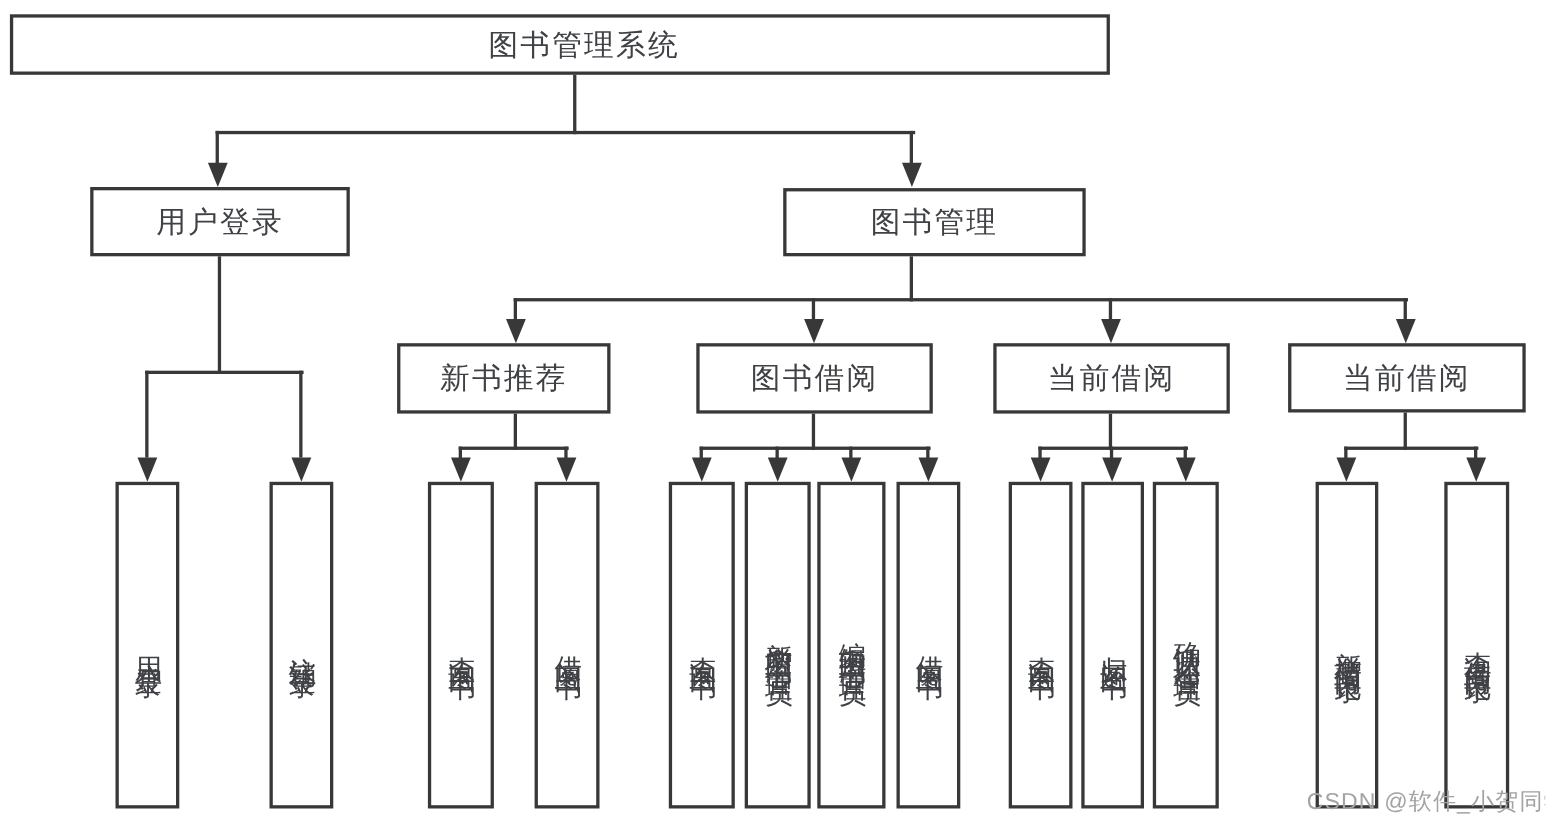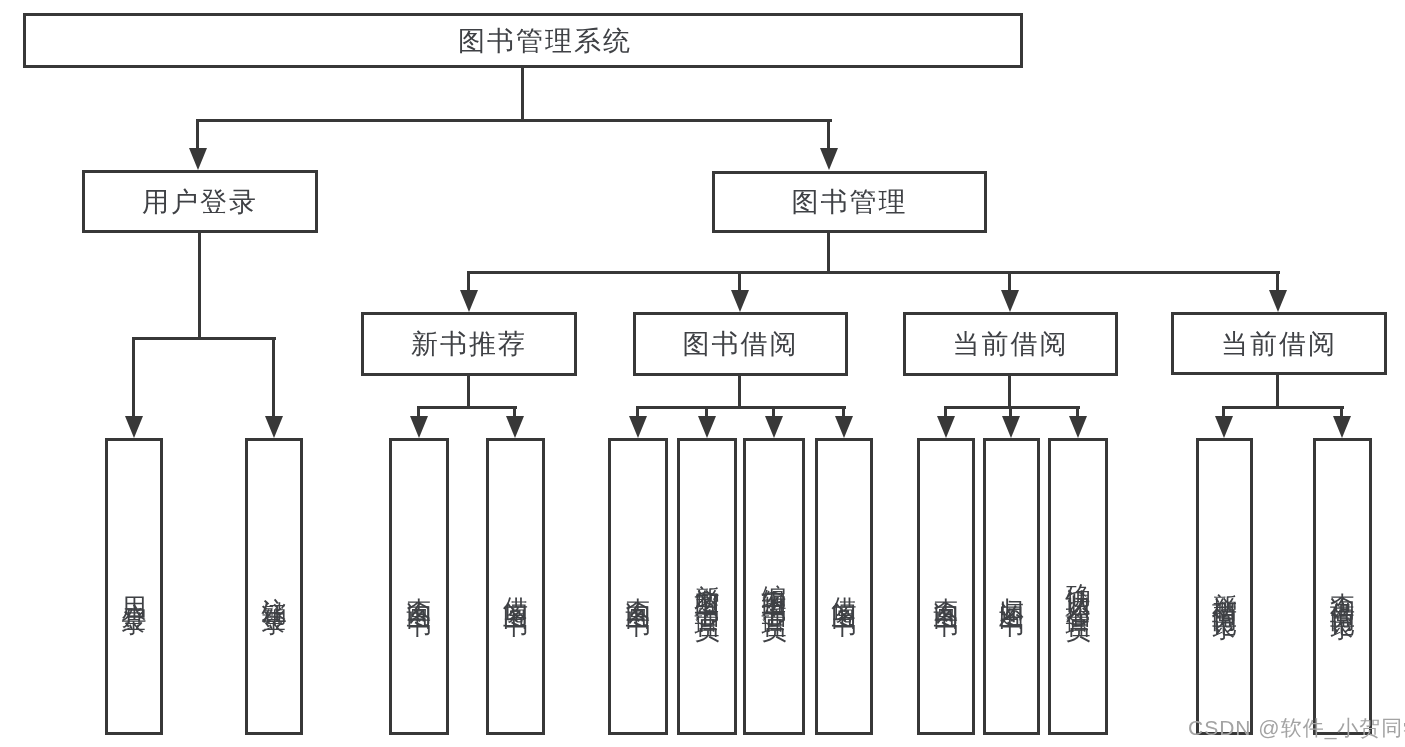--- a/index.html
+++ b/index.html
@@ -56,21 +56,21 @@
     letter-spacing: 1px;
     color: var(--wm);
     white-space: nowrap;
   }
 </style>
 </head>
 <body>
 
 <div id="stage">
 
-  <div class="box" style="left:23px; top:13px; width:1000px; height:55px;padding-left:44px;">
+  <div class="box" style="left:9px; top:13px; width:1000px; height:55px;padding-left:44px;">
     <span class="hlabel">图书管理系统</span>
   </div>
 
   <div class="vline" style="left:521px; top:68px;  height:54px;"></div>
   <div class="hline" style="left:196px; top:119px; width:636px;"></div>
   <div class="vline" style="left:196px; top:119px; height:32px;"></div>
   <div class="arrow" style="left:189px; top:148px;"></div>
   <div class="vline" style="left:827px; top:119px; height:32px;"></div>
   <div class="arrow" style="left:820px; top:148px;"></div>
 
@@ -92,21 +92,21 @@
   <div class="hline" style="left:467px; top:271px; width:813px;"></div>
   <div class="vline" style="left:467px;  top:271px; height:22px;"></div>
   <div class="arrow" style="left:460px;  top:290px;"></div>
   <div class="vline" style="left:738px;  top:271px; height:22px;"></div>
   <div class="arrow" style="left:731px;  top:290px;"></div>
   <div class="vline" style="left:1008px; top:271px; height:22px;"></div>
   <div class="arrow" style="left:1001px; top:290px;"></div>
   <div class="vline" style="left:1276px; top:271px; height:22px;"></div>
   <div class="arrow" style="left:1269px; top:290px;"></div>
 
-  <div class="box" style="left:361px; top:312px; width:216px; height:64px;">
+  <div class="box" style="left:361px; top:312px; width:194px; height:64px;">
     <span class="hlabel">新书推荐</span>
   </div>
   <div class="box" style="left:633px; top:312px; width:215px; height:64px;">
     <span class="hlabel">图书借阅</span>
   </div>
   <div class="box" style="left:903px; top:312px; width:215px; height:64px;">
     <span class="hlabel">当前借阅</span>
   </div>
   <div class="box" style="left:1171px; top:312px; width:216px; height:63px;">
     <span class="hlabel">当前借阅</span>

